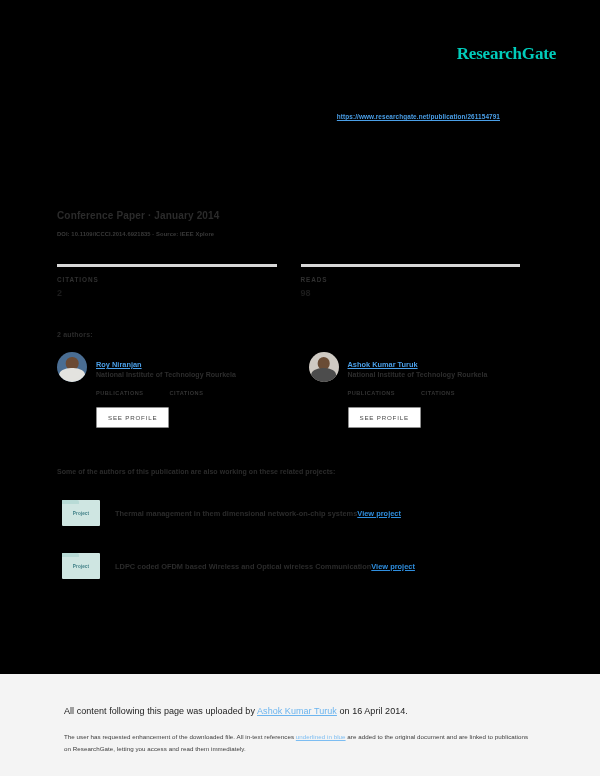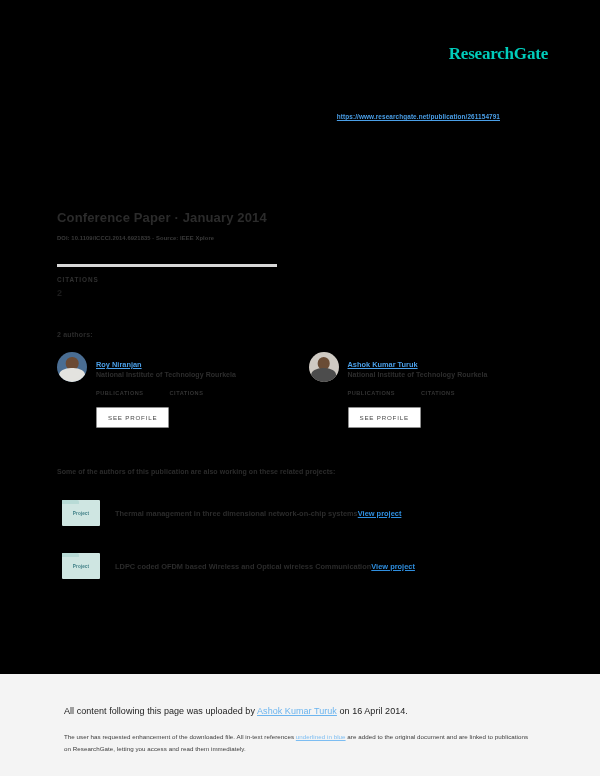--- a/index.html
+++ b/index.html
@@ -23,21 +23,21 @@
     top: 0;
     width: 600px;
     height: 674px;
     background: #000000;
     overflow: hidden;
   }
 
   
   .brand-row {
     position: absolute;
-    right: 52px;
+    right: 44px;
     top: 44px;
   }
   .brand {
     font-size: 17px;
     font-weight: bold;
     letter-spacing: -0.2px;
     color: #00ccbb;
     font-family: "Liberation Serif", serif;
     white-space: nowrap;
   }
@@ -59,21 +59,21 @@
     white-space: nowrap;
   }
 
   
   .meta {
     position: absolute;
     left: 57px;
     top: 210px;
   }
   .meta-line1 {
-    font-size: 13px;
+    font-size: 10px;
     font-weight: bold;
     color: #2b2b2b;
     letter-spacing: 0.15px;
     margin-bottom: 10px;
     white-space: nowrap;
   }
   .meta-doi {
     font-size: 5.8px;
     font-weight: bold;
     color: #3a3a3a;
@@ -316,20 +316,25 @@
   <div class="meta">
     <div class="meta-line1">Conference Paper · January 2014</div>
     <div class="meta-doi">DOI: 10.1109/ICCCI.2014.6921835 · Source: IEEE Xplore</div>
   </div>
 
   <div class="stats">
     <div class="stat">
       <div class="stat-rule"></div>
       <div class="stat-label">CITATIONS</div>
       <div class="stat-value">2</div>
+    </div>
+    <div class="stat">
+      <div class="stat-rule"></div>
+      <div class="stat-label">READS</div>
+      <div class="stat-value">98</div>
     </div>
   </div>
 
   <div class="authors-heading">2 authors:</div>
 
   <div class="authors">
 
     <div class="author">
       <div class="author-head">
         <div class="avatar">
@@ -368,21 +373,21 @@
 
   </div>
 
   <div class="projects-heading">Some of the authors of this publication are also working on these related projects:</div>
 
   <div class="project-row p1">
     <div class="proj-icon">
       <div class="tag">Project</div>
     </div>
     <div class="proj-text">
-      <span>Thermal management in three dimensional network-on-chip systems</span><a class="proj-link" href="#">View project</a>
+      <span>Thermal management in them dimensional network-on-chip systems</span><a class="proj-link" href="#">View project</a>
     </div>
   </div>
 
   <div class="project-row p2">
     <div class="proj-icon">
       <div class="tag">Project</div>
     </div>
     <div class="proj-text">
       <span>LDPC coded OFDM based Wireless and Optical wireless Communication</span><a class="proj-link" href="#">View project</a>
     </div>

